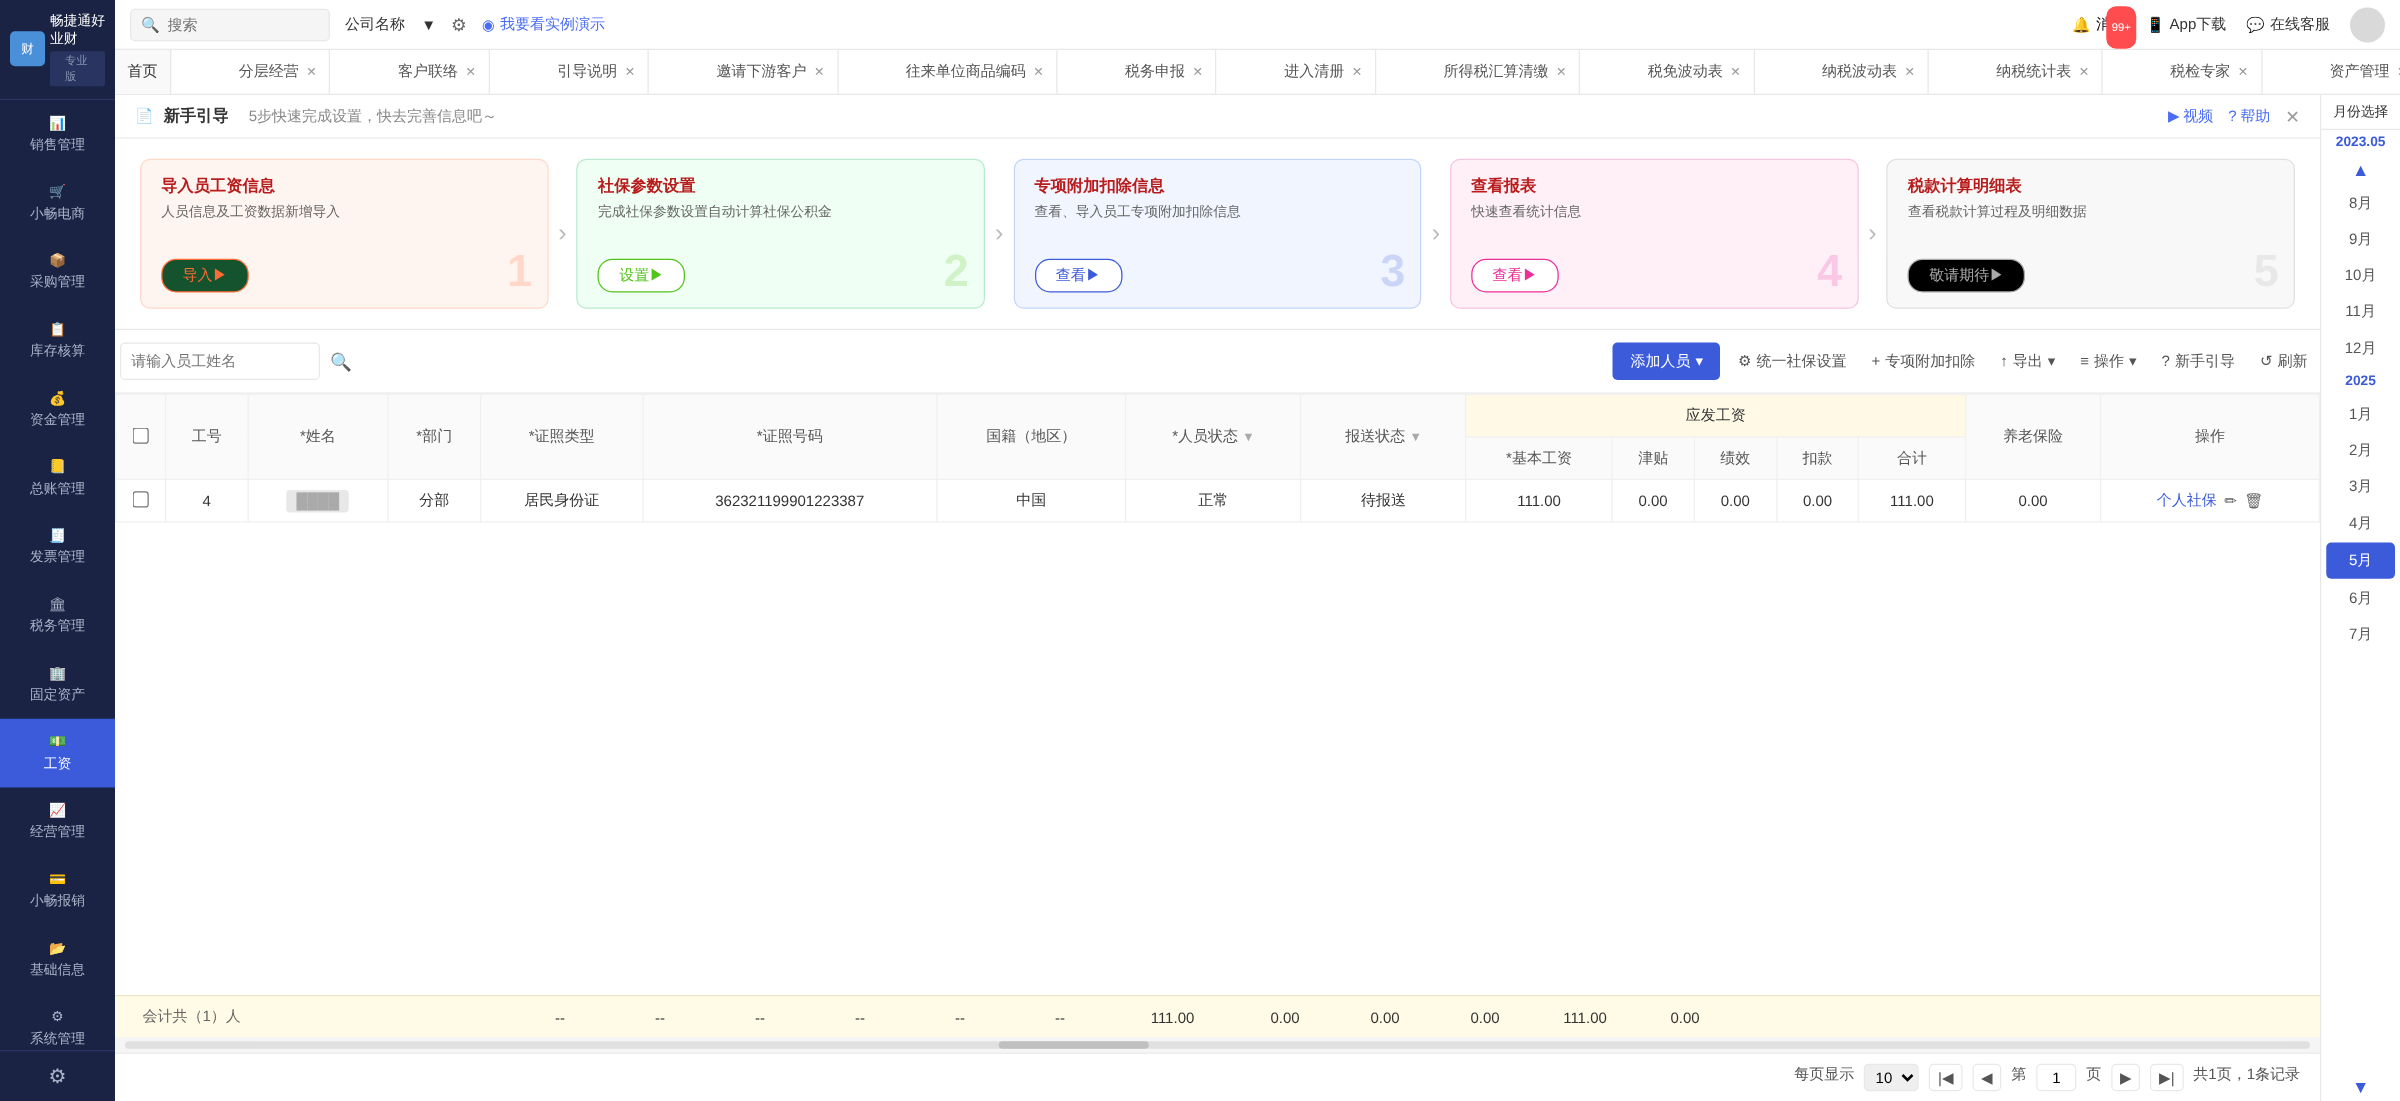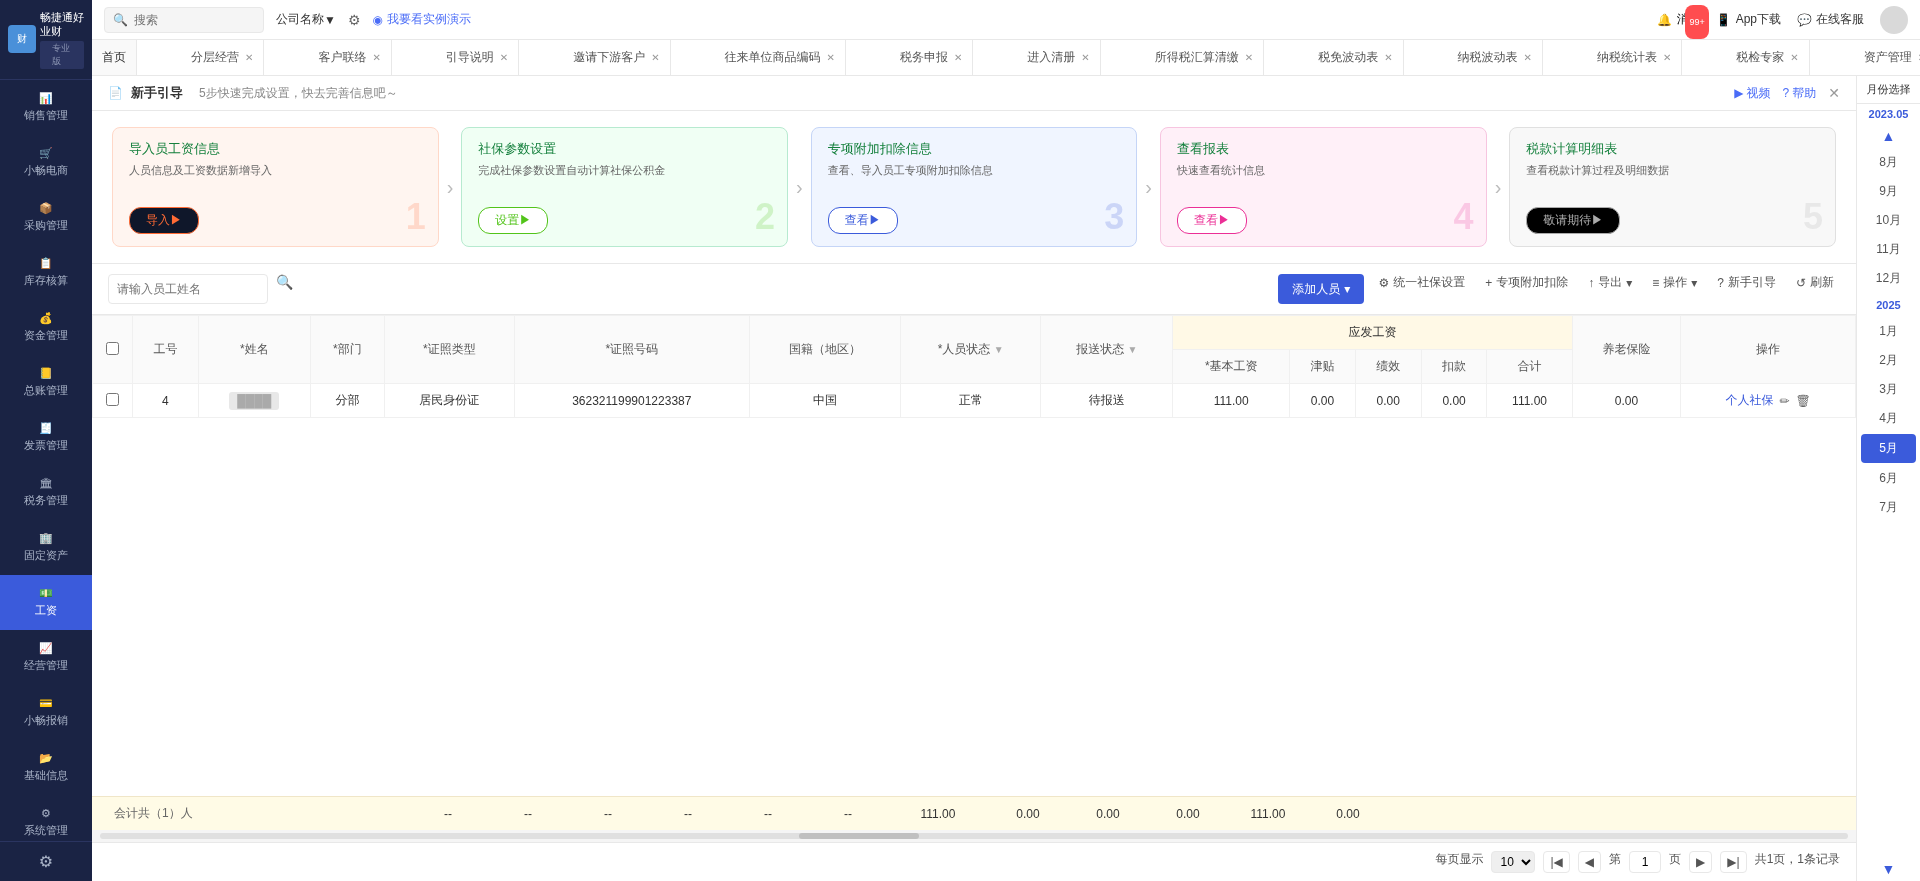--- a/index.html
+++ b/index.html
@@ -17,21 +17,21 @@
     .sidebar-bottom { width: 100%; padding: 10px 4px; display: flex; flex-direction: column; align-items: center; border-top: 1px solid #2a3460; gap: 8px; }
     .sidebar-gear { color: #aab4c8; cursor: pointer; font-size: 16px; }
 
     
     .main { flex: 1; display: flex; flex-direction: column; height: 881px; overflow: hidden; background: #f0f2f5; }
 
     
     .top-header { background: #fff; height: 40px; display: flex; align-items: center; padding: 0 12px; gap: 12px; border-bottom: 1px solid #e8e8e8; flex-shrink: 0; }
     .header-search { background: #f5f5f5; border: 1px solid #e8e8e8; border-radius: 4px; display: flex; align-items: center; padding: 0 8px; gap: 6px; height: 26px; min-width: 160px; }
     .header-search input { border: none; background: transparent; font-size: 12px; outline: none; width: 120px; }
-    .header-dropdown { display: flex; align-items: center; gap: 0; cursor: pointer; color: #333; font-size: 12px; }
+    .header-dropdown { display: flex; align-items: center; gap: 13px; cursor: pointer; color: #333; font-size: 12px; }
     .header-gear { color: #666; cursor: pointer; font-size: 14px; }
     .header-demo { display: flex; align-items: center; gap: 4px; color: #4a6cf7; font-size: 12px; cursor: pointer; }
     .header-right { margin-left: auto; display: flex; align-items: center; gap: 16px; }
     .header-notice { position: relative; cursor: pointer; display: flex; align-items: center; gap: 4px; }
     .notice-badge { background: #ff4d4f; color: #fff; font-size: 9px; padding: 12px 4px; border-radius: 8px; position: absolute; top: -6px; right: -8px; min-width: 18px; text-align: center; }
     .header-app { display: flex; align-items: center; gap: 4px; cursor: pointer; color: #333; font-size: 12px; }
     .header-service { display: flex; align-items: center; gap: 4px; cursor: pointer; color: #333; font-size: 12px; }
     .header-avatar { width: 28px; height: 28px; background: #d9d9d9; border-radius: 50%; cursor: pointer; }
 
     
@@ -62,32 +62,32 @@
     .step-card.green { background: #f0fff4; border: 1px solid #b7ead0; }
     .step-card.blue { background: #f0f5ff; border: 1px solid #c5d5f7; }
     .step-card.pink { background: #fff0f8; border: 1px solid #f7c5e0; }
     .step-card.gray { background: #f8f8f8; border: 1px solid #e0e0e0; }
     .step-num { font-size: 36px; font-weight: bold; opacity: 0.2; position: absolute; bottom: 8px; right: 12px; }
     .step-num.orange { color: #ff6b35; }
     .step-num.green { color: #52c41a; }
     .step-num.blue { color: #3b5bdb; }
     .step-num.pink { color: #eb2f96; }
     .step-num.gray { color: #aaa; }
-    .step-title { font-size: 13px; font-weight: normal; color: #15803d; margin-bottom: 4px; }
+    .step-title { font-size: 13px; font-weight: bold; color: #b91c1c; margin-bottom: 4px; }
     .step-desc { font-size: 11px; color: #666; line-height: 1.5; flex: 1; }
     .step-btn { display: inline-flex; align-items: center; justify-content: center; padding: 4px 16px; border-radius: 12px; font-size: 12px; cursor: pointer; margin-top: 8px; border: 1px solid; width: fit-content; }
-    .step-btn.orange { border-color: #ff6b35; color: #ff6b35; background: #0f172a; }
+    .step-btn.orange { border-color: #ff6b35; color: #ff6b35; background: #14532d; }
     .step-btn.green { border-color: #52c41a; color: #52c41a; background: #fff; }
     .step-btn.blue { border-color: #3b5bdb; color: #3b5bdb; background: #fff; }
     .step-btn.pink { border-color: #eb2f96; color: #eb2f96; background: #fff; }
     .step-btn.gray { border-color: #aaa; color: #aaa; background: #000000; }
     .step-arrow { color: #bbb; font-size: 20px; flex-shrink: 0; padding: 0 4px; }
 
     
-    .toolbar { background: #fff; padding: 10px 16px; display: flex; align-items: flex-start; gap: 8px; border-bottom: 1px solid #e8e8e8; flex-shrink: 0; }
+    .toolbar { background: #fff; padding: 10px 4px; display: flex; align-items: center; gap: 8px; border-bottom: 1px solid #e8e8e8; flex-shrink: 0; }
     .search-input { border: 1px solid #e8e8e8; border-radius: 4px; height: 30px; padding: 0 8px; font-size: 12px; width: 160px; }
     .search-btn { background: transparent; border: none; cursor: pointer; color: #666; font-size: 14px; }
     .toolbar-spacer { flex: 1; }
     .add-btn { background: #3b5bdb; color: #fff; border: none; border-radius: 4px; height: 30px; padding: 0 14px; font-size: 12px; cursor: pointer; display: flex; align-items: center; gap: 4px; }
     .toolbar-action { display: flex; align-items: center; gap: 4px; color: #555; font-size: 12px; cursor: pointer; padding: 0 6px; }
 
     
     .table-container { flex: 1; background: #fff; overflow: auto; }
     table { width: 100%; border-collapse: collapse; font-size: 12px; }
     thead th { background: #fafafa; border: 1px solid #f0f0f0; padding: 8px 6px; color: #555; font-weight: 500; text-align: center; white-space: nowrap; }

